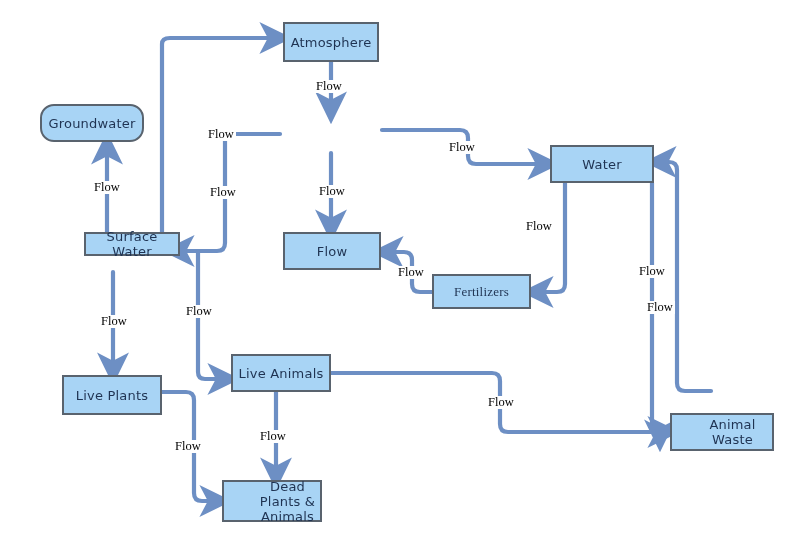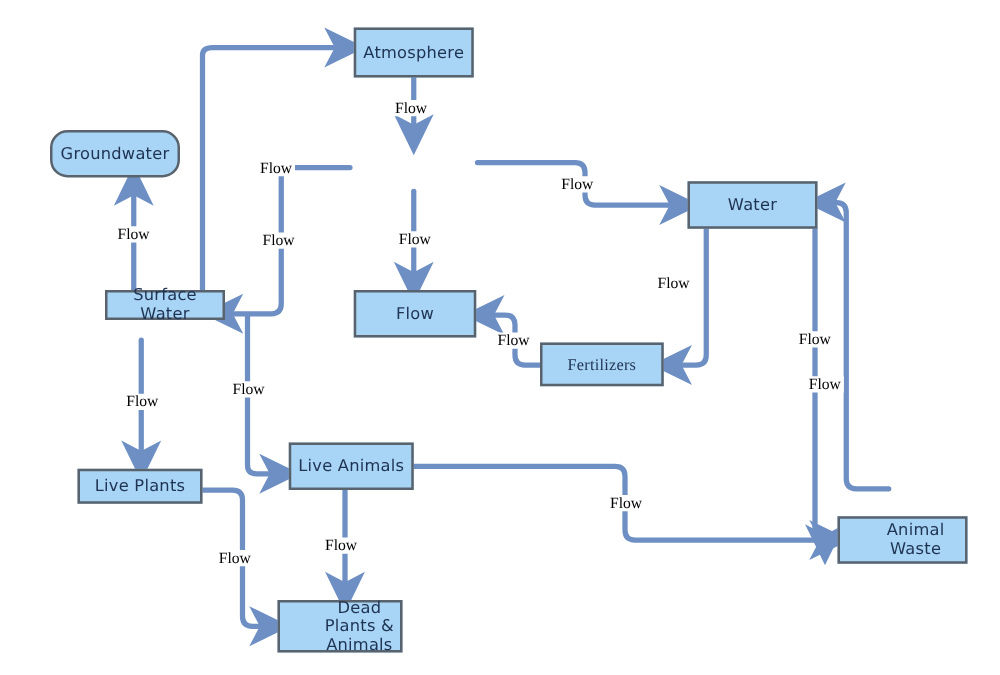--- a/index.html
+++ b/index.html
@@ -120,21 +120,21 @@
   </div>
 
   <div class="node" style="left:432px; top:274px; width:99px; height:35px;font-family:Liberation Serif, serif;">
     <span>Fertilizers</span>
   </div>
 
   <div class="node" style="left:231px; top:354px; width:100px; height:38px;">
     <span>Live Animals</span>
   </div>
 
-  <div class="node" style="left:62px; top:375px; width:100px; height:28px;">
+  <div class="node" style="left:62px; top:375px; width:100px; height:40px;">
     <span>Live Plants</span>
   </div>
 
   <div class="node" style="left:670px; top:413px; width:104px; height:38px;padding-left:21px;">
     <span>Animal Waste</span>
   </div>
 
   <div class="node" style="left:222px; top:480px; width:100px; height:42px;padding-left:31px;">
     <span class="multiline">Dead Plants &amp;<br>Animals</span>
   </div>

